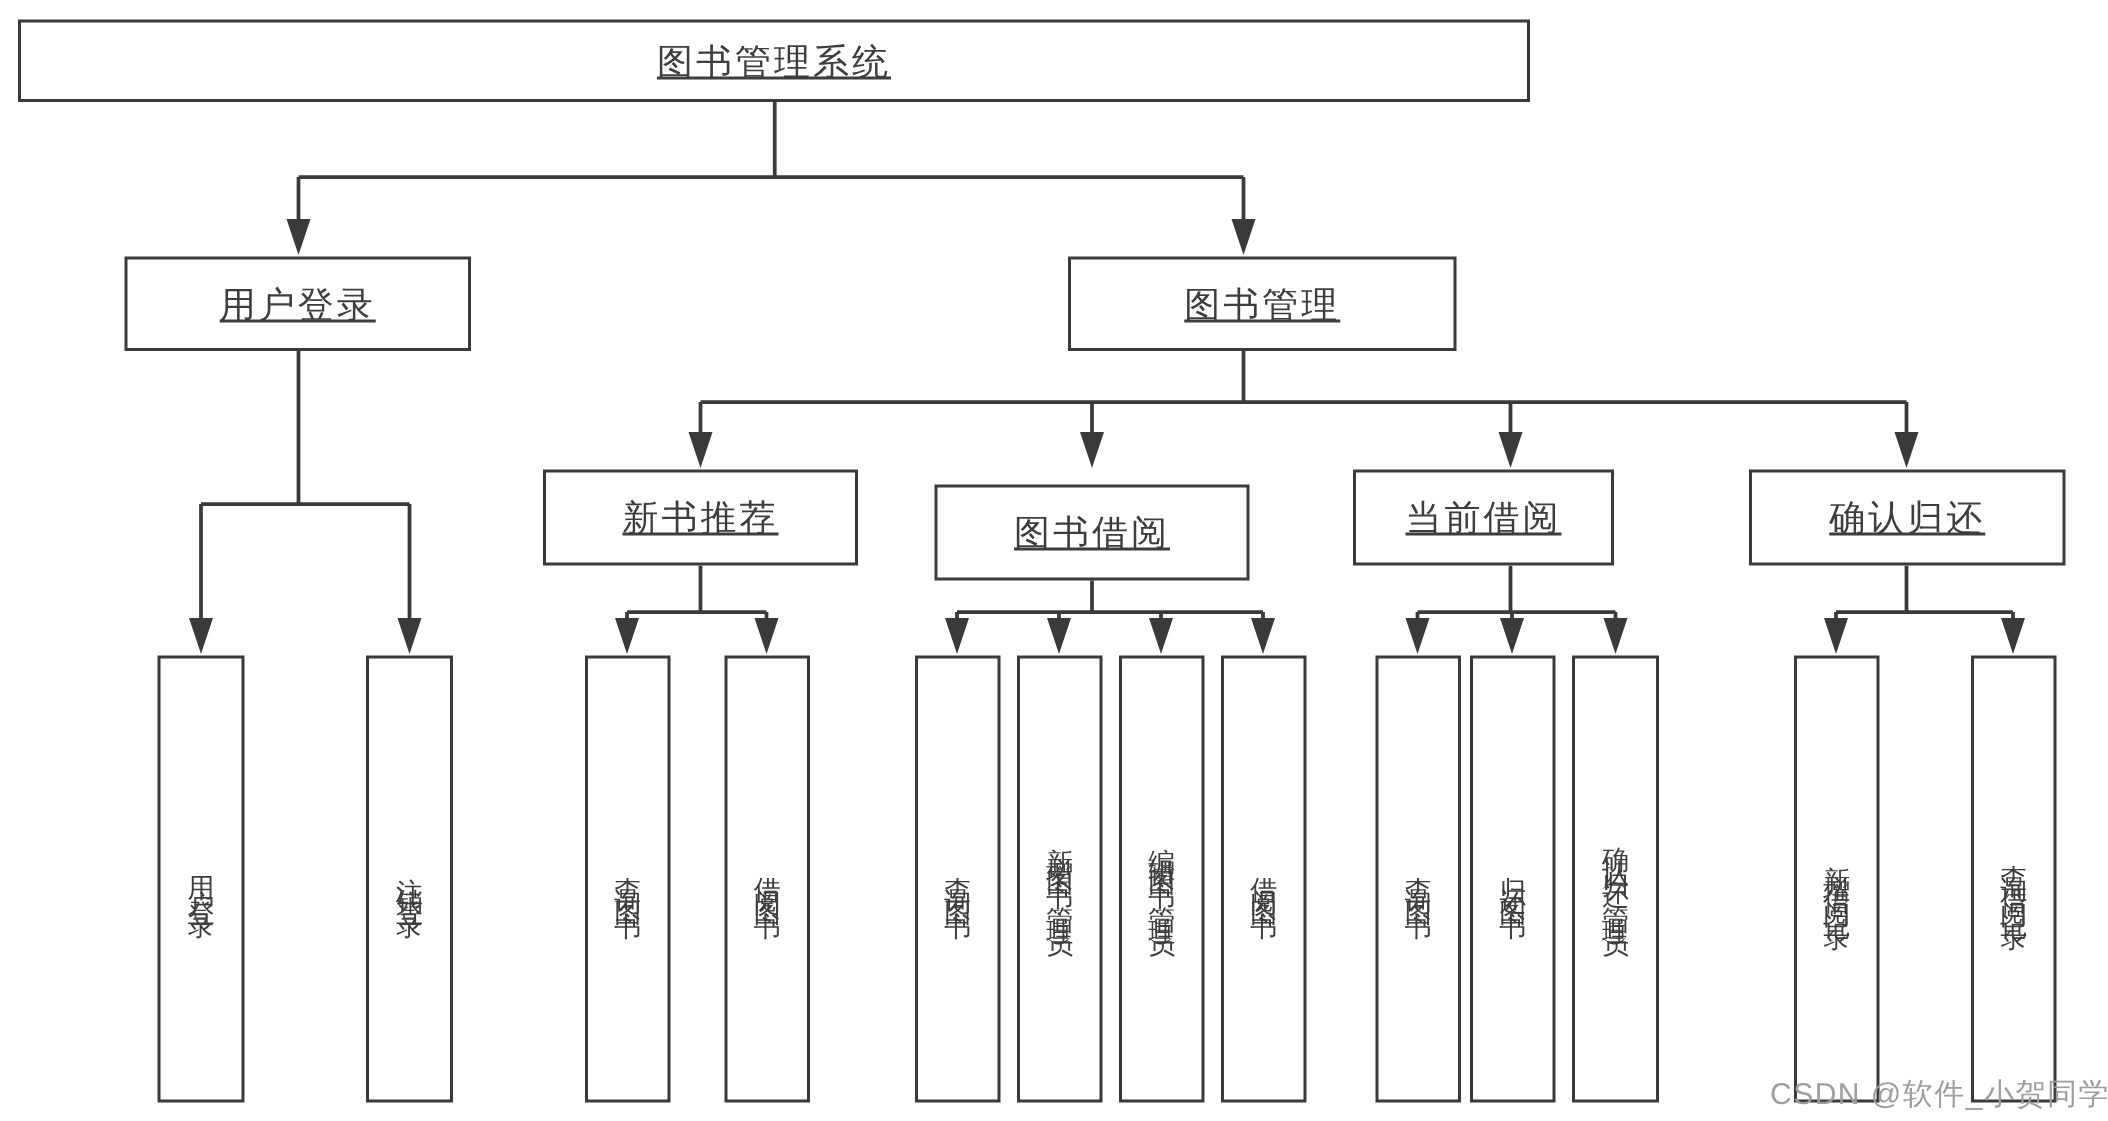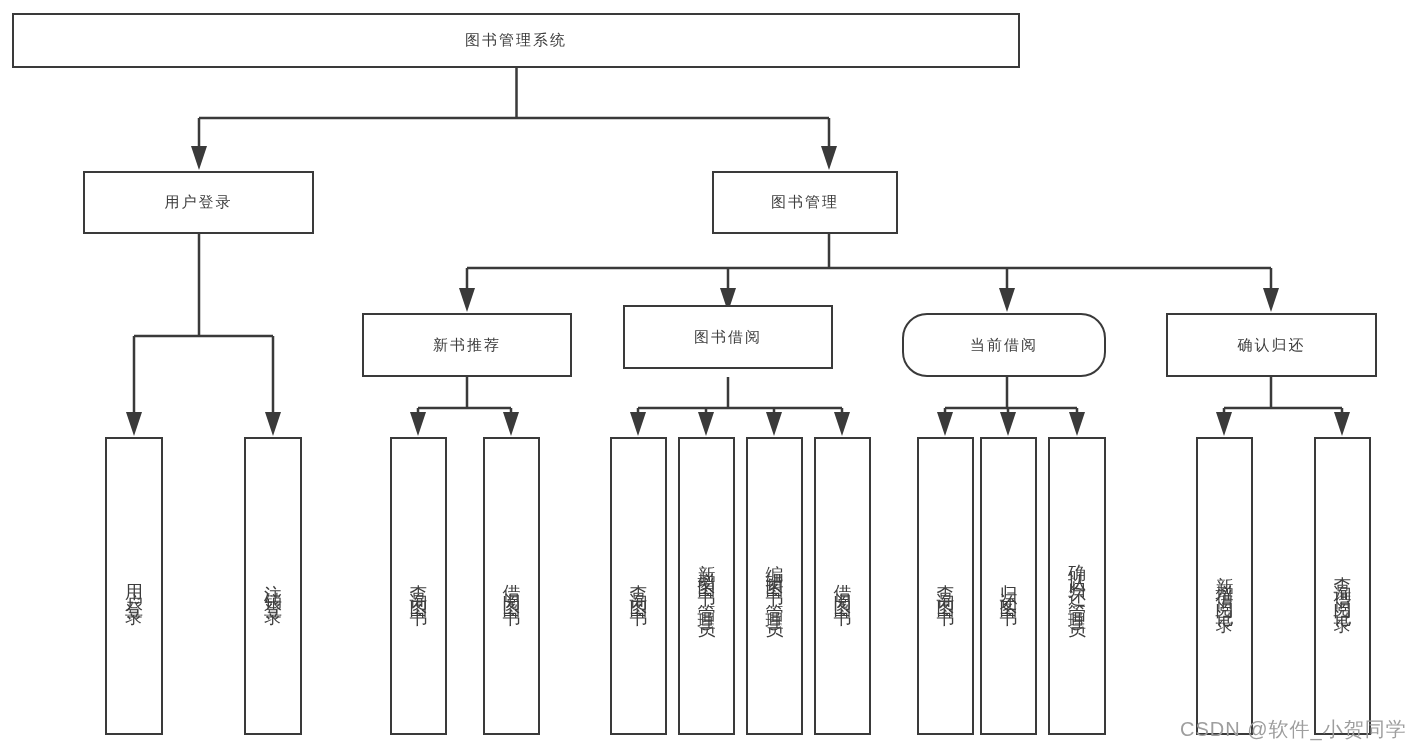--- a/index.html
+++ b/index.html
@@ -22,21 +22,21 @@
   .connectors polygon{fill:var(--line);stroke:none;}
   .node{
     position:absolute;
     box-sizing:border-box;
     border:2px solid var(--line);
     background:var(--box-bg);
     color:var(--text);
     display:flex;align-items:center;justify-content:center;
     text-align:center;
   }
-  .h-node{font-size:15px;letter-spacing:2px;white-space:nowrap;}
+  .h-node{font-size:24px;letter-spacing:2px;white-space:nowrap;text-decoration:underline;}
   .v-node{
     writing-mode:vertical-rl;
     text-orientation:mixed;
     font-size:18px;
     letter-spacing:8px;
     line-height:1;
   }
   .watermark{
     position:absolute;
     left:1180px;top:716px;
@@ -83,25 +83,25 @@
     <polygon points="1069,412 1085,412 1077,436"></polygon>
 
     <path d="M1271 377 V408 M1224 408 H1342 M1224 408 V414 M1342 408 V414"></path>
     <polygon points="1216,412 1232,412 1224,436"></polygon>
     <polygon points="1334,412 1350,412 1342,436"></polygon>
   </svg>
 
   <div class="node h-node" style="left:12px;top:13px;width:1008px;height:55px;">图书管理系统</div>
 
   <div class="node h-node" style="left:83px;top:171px;width:231px;height:63px;">用户登录</div>
-  <div class="node h-node" style="left:712px;top:171px;width:186px;height:63px;">图书管理</div>
+  <div class="node h-node" style="left:712px;top:171px;width:259px;height:63px;">图书管理</div>
 
   <div class="node h-node" style="left:362px;top:313px;width:210px;height:64px;text-align:center;">新书推荐</div>
-  <div class="node h-node" style="left:623px;top:305px;width:210px;height:64px;">图书借阅</div>
-  <div class="node h-node" style="left:902px;top:313px;width:204px;height:64px;border-radius:25px;">当前借阅</div>
+  <div class="node h-node" style="left:623px;top:323px;width:210px;height:64px;">图书借阅</div>
+  <div class="node h-node" style="left:902px;top:313px;width:174px;height:64px;">当前借阅</div>
   <div class="node h-node" style="left:1166px;top:313px;width:211px;height:64px;">确认归还</div>
 
   <div class="node v-node" style="left:105px;top:437px;width:58px;height:298px;">用户登录</div>
   <div class="node v-node" style="left:244px;top:437px;width:58px;height:298px;">注销登录</div>
 
   <div class="node v-node" style="left:390px;top:437px;width:57px;height:298px;">查询图书</div>
   <div class="node v-node" style="left:483px;top:437px;width:57px;height:298px;">借阅图书</div>
 
   <div class="node v-node" style="left:610px;top:437px;width:57px;height:298px;">查询图书</div>
   <div class="node v-node" style="left:678px;top:437px;width:57px;height:298px;">新增图书（管理员）</div>

